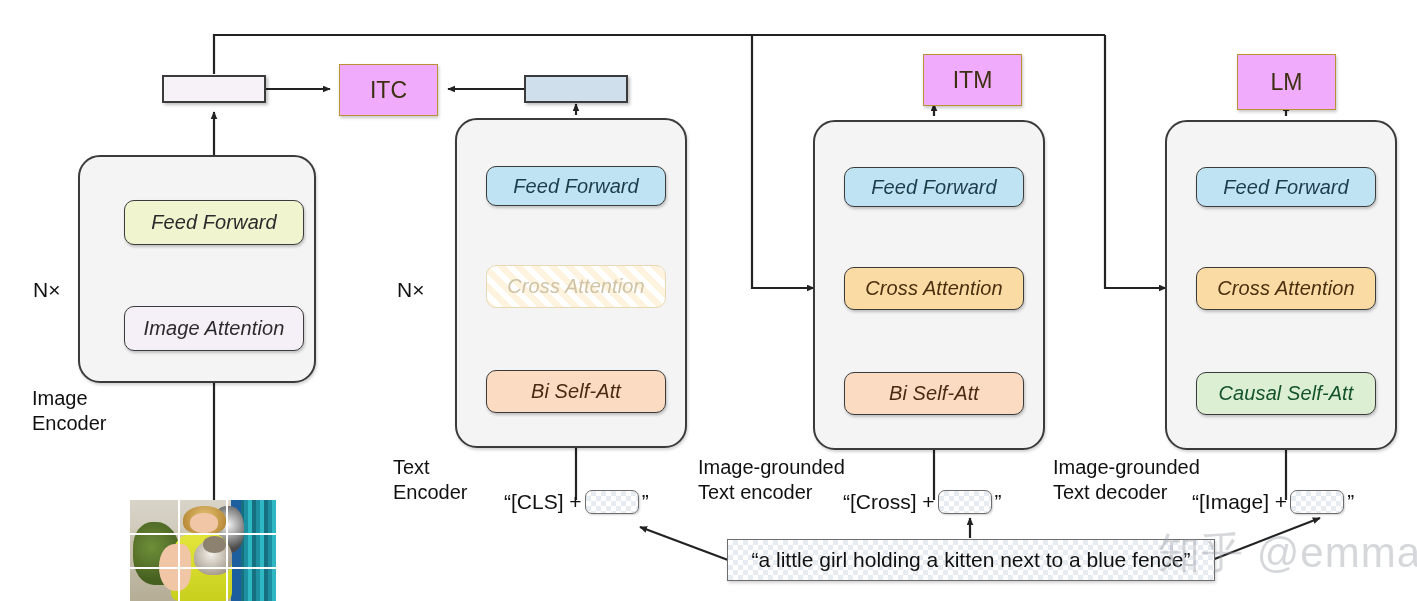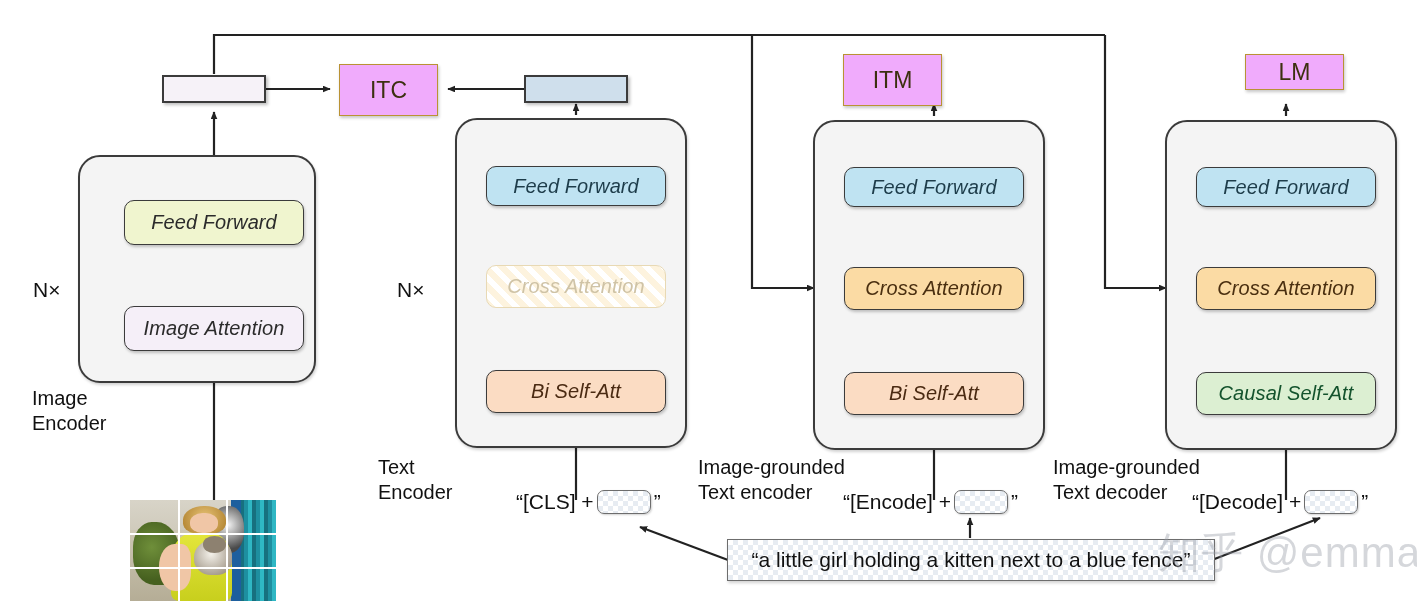--- a/index.html
+++ b/index.html
@@ -288,63 +288,63 @@
   <div class="embed txt-emb" style="left:524px;top:75px;width:104px;height:28px;"></div>
 
   <div class="mod ff" style="left:486px;top:166px;width:180px;height:40px;">Feed Forward</div>
 
   <div class="mod cross-ghost" style="left:486px;top:265px;width:180px;height:43px;">Cross Attention</div>
 
   <div class="mod bisa" style="left:486px;top:370px;width:180px;height:43px;">Bi Self-Att</div>
 
   <div class="nx" style="left:397px;top:278px;">N×</div>
 
-  <div class="caption" style="left:378px;top:455px;">Text
+  <div class="caption" style="left:393px;top:455px;">Text
 Encoder</div>
 
-  <div class="token-line" style="left:504px;top:490px;margin-left:12px;">
+  <div class="token-line" style="left:504px;top:490px;">
     <span>“[CLS] +</span>
     <span class="tok-box"></span>
     <span>”</span>
   </div>
 
-  <div class="head" style="left:843px;top:54px;width:99px;height:52px;">ITM</div>
+  <div class="head" style="left:923px;top:54px;width:99px;height:52px;">ITM</div>
 
   <div class="panel" style="left:813px;top:120px;width:232px;height:330px;"></div>
 
   <div class="mod ff" style="left:844px;top:167px;width:180px;height:40px;">Feed Forward</div>
 
   <div class="mod cross" style="left:844px;top:267px;width:180px;height:43px;">Cross Attention</div>
 
   <div class="mod bisa" style="left:844px;top:372px;width:180px;height:43px;">Bi Self-Att</div>
 
   <div class="caption" style="left:698px;top:455px;">Image-grounded
 Text encoder</div>
 
   <div class="token-line" style="left:843px;top:490px;">
-    <span>“[Encode] +</span>
+    <span>“[Cross] +</span>
     <span class="tok-box"></span>
     <span>”</span>
   </div>
 
-  <div class="head" style="left:1237px;top:54px;width:99px;height:36px;margin-left:8px;">LM</div>
+  <div class="head" style="left:1237px;top:54px;width:99px;height:56px;">LM</div>
 
   <div class="panel" style="left:1165px;top:120px;width:232px;height:330px;"></div>
 
   <div class="mod ff" style="left:1196px;top:167px;width:180px;height:40px;">Feed Forward</div>
 
   <div class="mod cross" style="left:1196px;top:267px;width:180px;height:43px;">Cross Attention</div>
 
   <div class="mod causal" style="left:1196px;top:372px;width:180px;height:43px;">Causal Self-Att</div>
 
   <div class="caption" style="left:1053px;top:455px;">Image-grounded
 Text decoder</div>
 
   <div class="token-line" style="left:1192px;top:490px;">
-    <span>“[Decode] +</span>
+    <span>“[Image] +</span>
     <span class="tok-box"></span>
     <span>”</span>
   </div>
 
   <div class="sentence" style="left:727px;top:539px;width:488px;height:42px;">“a little girl holding a kitten next to a blue fence”</div>
 
   <div class="watermark" style="left:1158px;top:525px;">知乎 @emma</div>
 
 </div>
 

